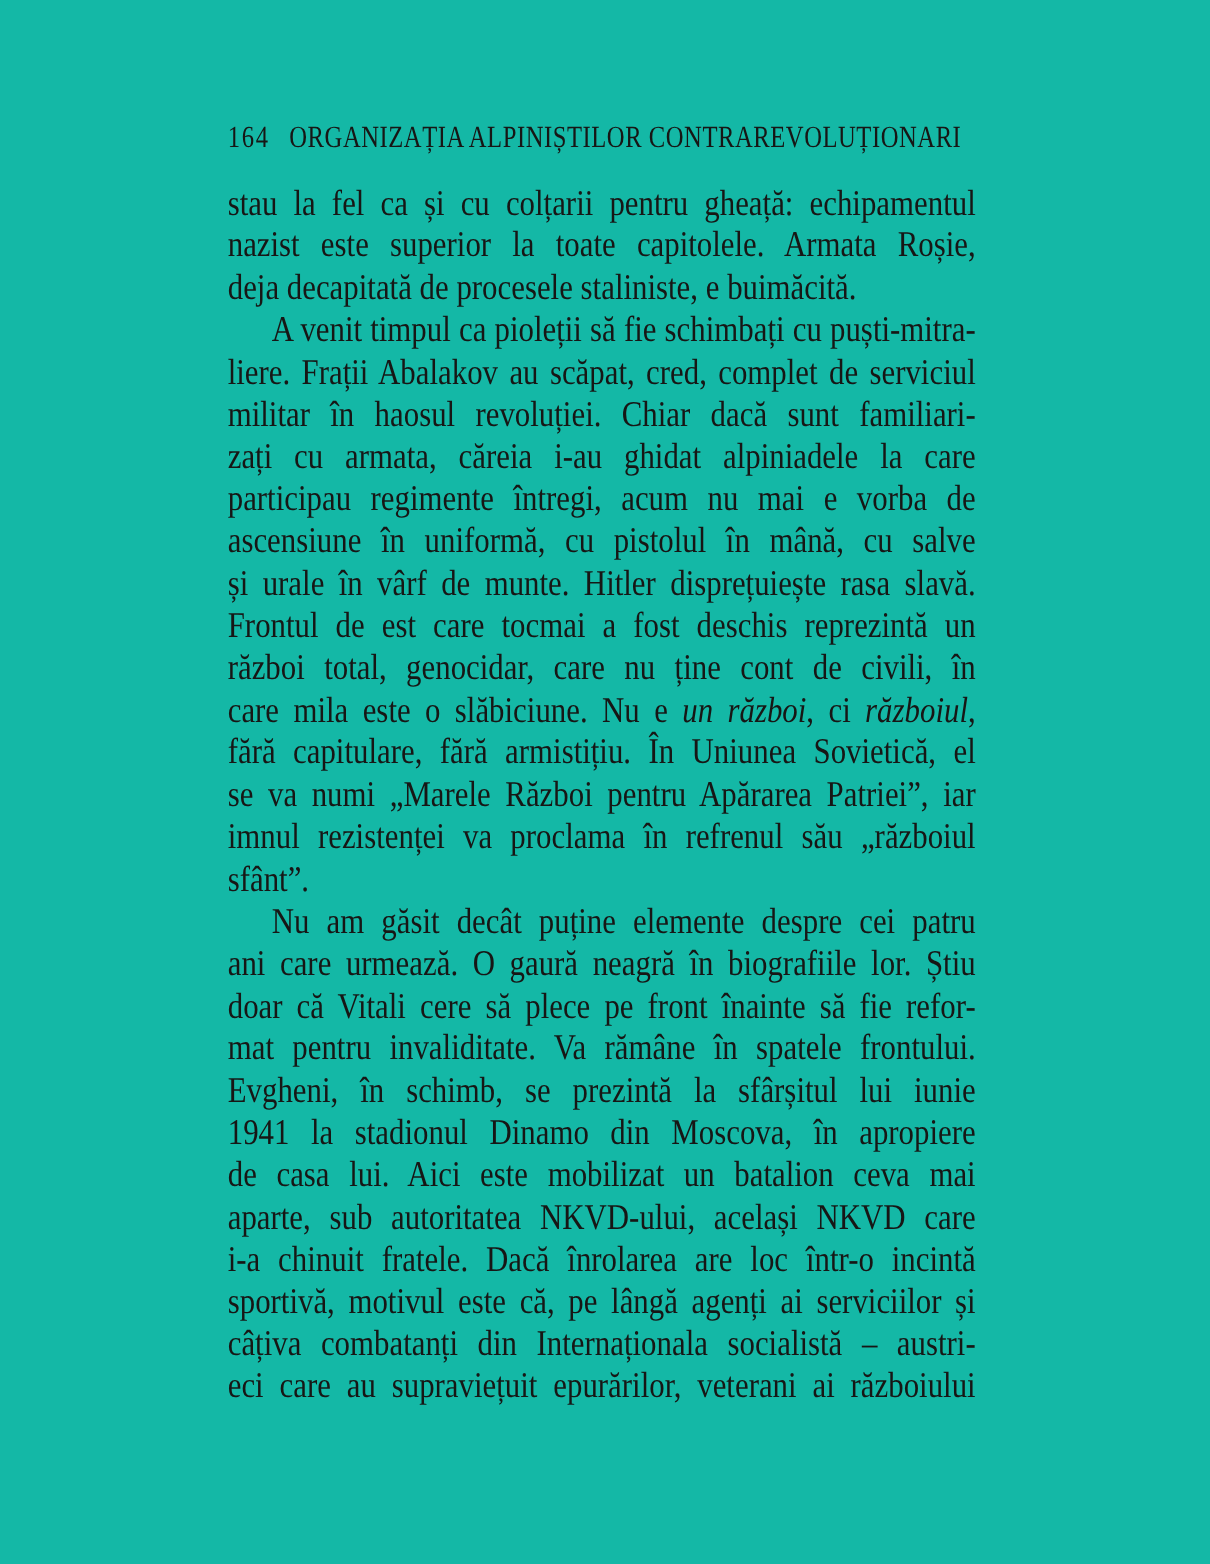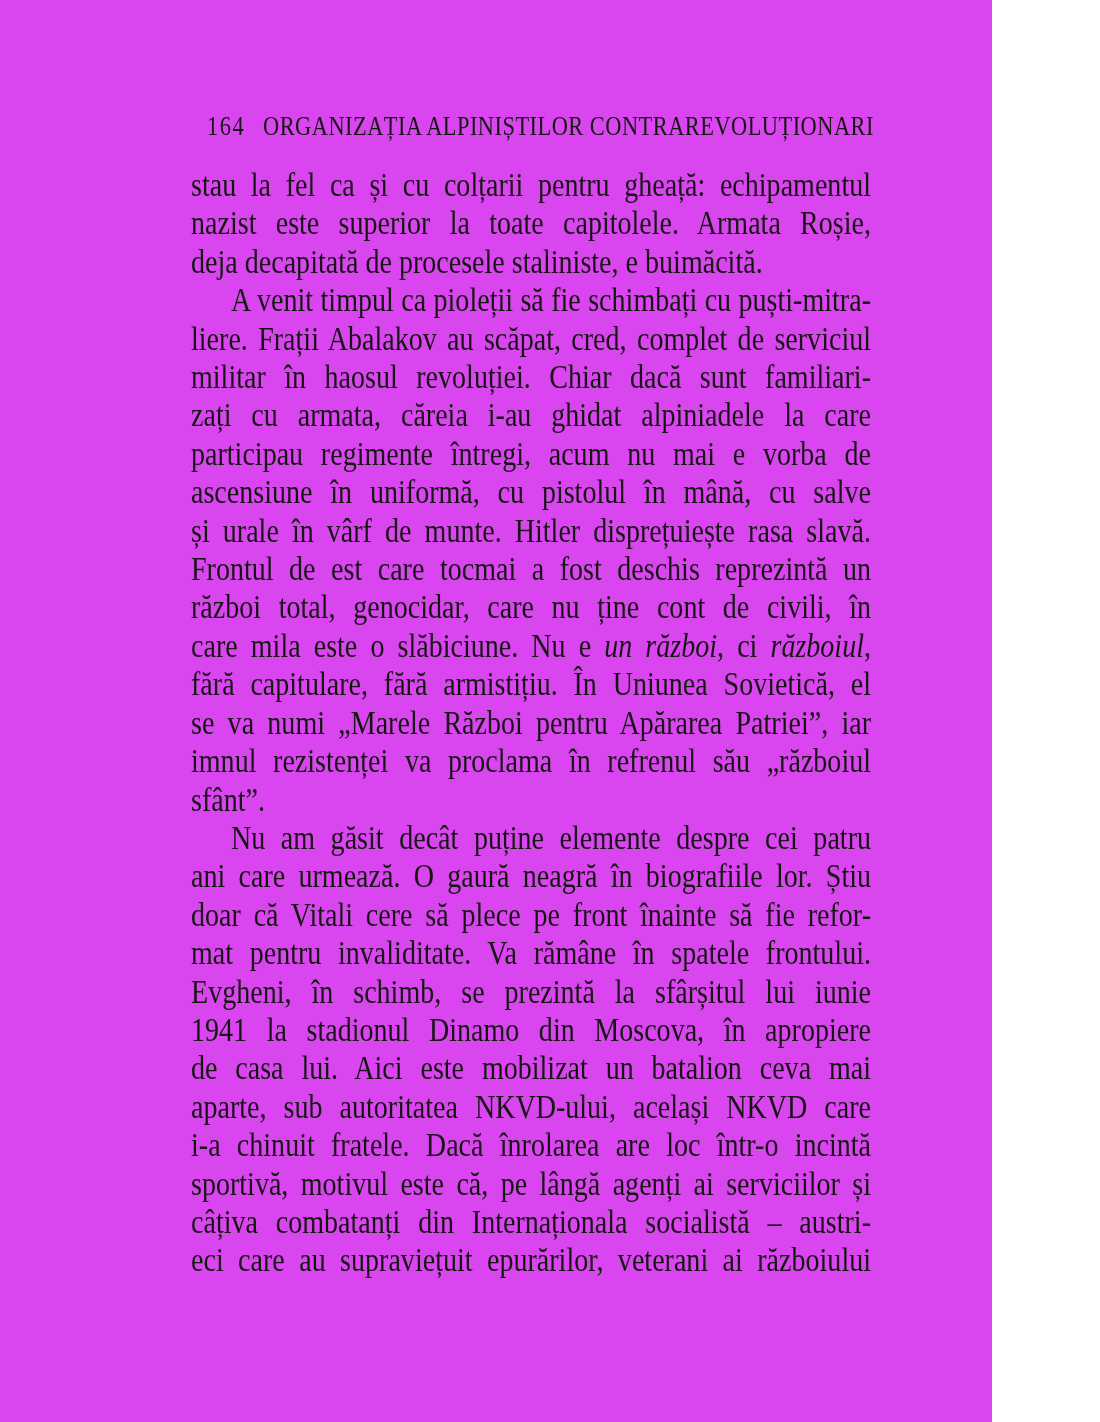--- a/index.html
+++ b/index.html
@@ -2,23 +2,23 @@
 <html><head>
 <meta charset="utf-8">
 <style>
   html, body {
     margin: 0;
     padding: 0;
     background: #ffffff;
   }
   .page {
     position: relative;
-    width: 992px;
+    width: 1100px;
     height: 1422px;
-    background: #d946ef;
+    background: #14b8a6;
     overflow: hidden;
     font-family: "Liberation Serif", serif;
     color: #171615;
   }
   
   .running-header {
     position: absolute;
     left: 207px;
     top: 110px;
     white-space: nowrap;
@@ -34,21 +34,21 @@
     display: inline-block;
     letter-spacing: 2px;
     margin-right: 22px;
   }
   .header-title {
     display: inline-block;
   }
   
   .text-block {
     position: absolute;
-    left: 191px;
+    left: 207px;
     top: 166px;
     width: 680px;
   }
   .text-scale {
     width: 800px;
     transform: scaleX(0.85);
     transform-origin: 0 0;
   }
   .paragraph {
     margin: 0;

